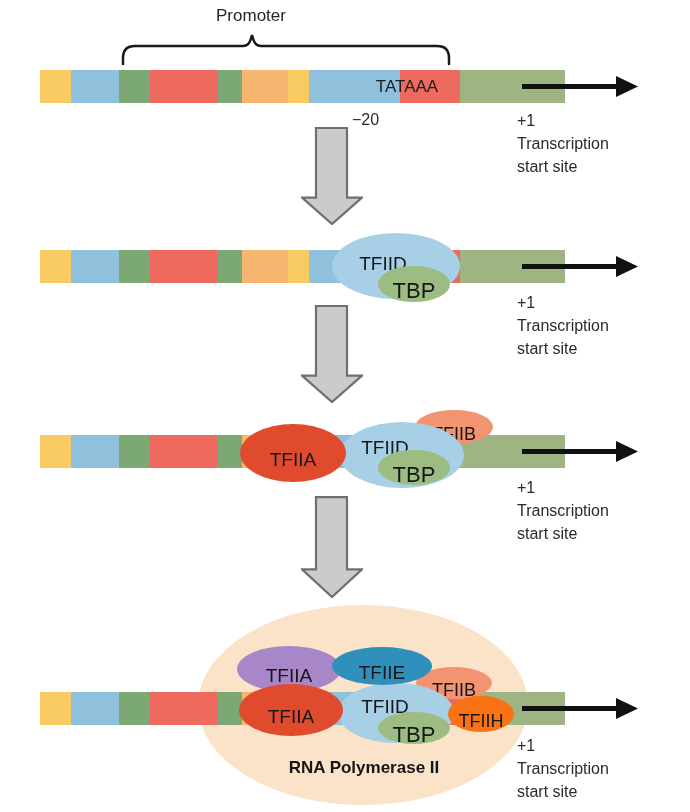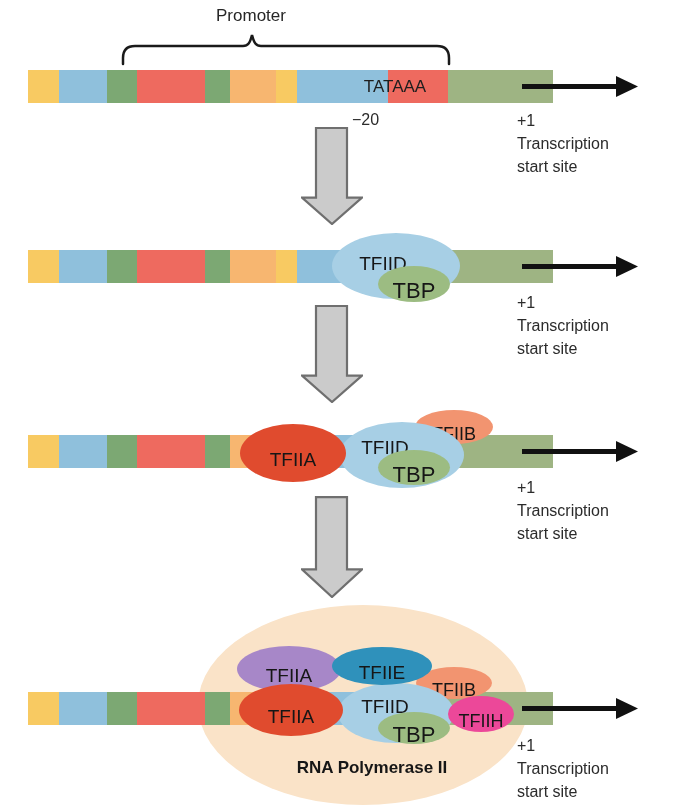--- a/index.html
+++ b/index.html
@@ -1,36 +1,36 @@
 <!DOCTYPE html>
 <html><head>
 <meta charset="utf-8">
 <style>
   html,body{margin:0;padding:0;background:#fff;}
   #canvas{position:relative;width:690px;height:812px;background:#fff;overflow:hidden;
           font-family:"Liberation Sans","DejaVu Sans",sans-serif;color:#262626;}
   .abs{position:absolute;}
-  .strand{position:absolute;left:28px;width:525px;height:33px;display:flex;text-decoration:underline;}
+  .strand{position:absolute;left:40px;width:525px;height:33px;display:flex;text-decoration:underline;}
   .seg{height:100%;}
   .tata{position:absolute;left:314px;top:0;width:106px;height:33px;display:flex;
         align-items:center;justify-content:center;font-size:17px;color:#1e1e1e;}
   .ellipse{position:absolute;border-radius:50%;display:flex;align-items:center;
            justify-content:center;}
   .elabel{font-size:19px;color:#161616;white-space:nowrap;margin-top:14px;}
   .elabel.sm{font-size:22px;}
   .elabel.md{font-size:18px;}
   .off-d2{transform:translate(-13px,-9px);}
   .off-d3{transform:translate(-17px,-14px);}
   .off-d4{transform:translate(-11px,-13px);}
   .tss{position:absolute;left:517px;font-size:16px;line-height:23px;color:#2b2b2b;}
   .tss span{display:block;}
   .lbl{font-size:16px;color:#2b2b2b;}
   .promoter{position:absolute;left:171px;top:6px;width:160px;text-align:center;
             font-size:17px;color:#262626;}
-  .rnapol{position:absolute;left:262px;top:758px;width:220px;text-align:center;
+  .rnapol{position:absolute;left:254px;top:758px;width:220px;text-align:center;
           font-size:17px;font-weight:bold;color:#161616;}
   svg{display:block;}
 </style>
 </head>
 <body>
 
 <div id="canvas">
 
   <div class="promoter">Promoter</div>
 
@@ -176,21 +176,21 @@
   </div>
   <div class="ellipse" style="left: 332px; top: 647px; width: 100px; height: 38px; background: rgb(47, 145, 187);">
     <span class="elabel">TFIIE</span>
   </div>
   <div class="ellipse" style="left: 239px; top: 684px; width: 104px; height: 52px; background: rgb(224, 75, 46);">
     <span class="elabel">TFIIA</span>
   </div>
   <div class="ellipse" style="left: 378px; top: 712px; width: 72px; height: 32px; background: rgb(156, 188, 130);">
     <span class="elabel sm">TBP</span>
   </div>
-  <div class="ellipse" style="left: 448px; top: 696px; width: 66px; height: 36px; background: #ec4899;">
+  <div class="ellipse" style="left: 448px; top: 696px; width: 66px; height: 36px; background: #f97316;">
     <span class="elabel md">TFIIH</span>
   </div>
 
   <div class="rnapol">RNA Polymerase II</div>
 
   <div class="tss" style="top:734px;">
     <span>+1</span>
     <span>Transcription</span>
     <span>start site</span>
   </div>

